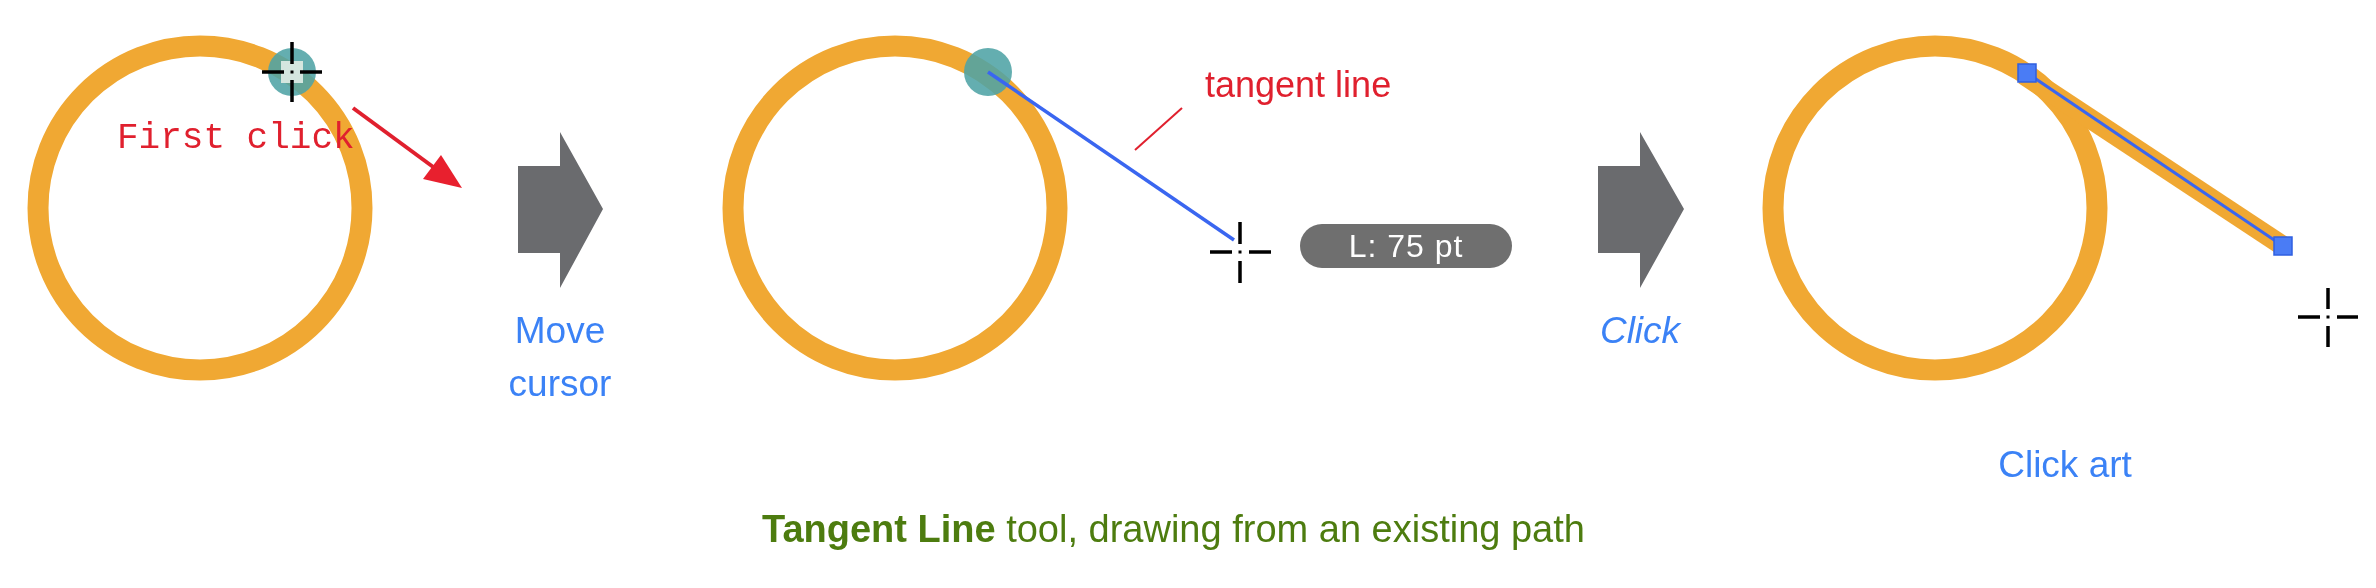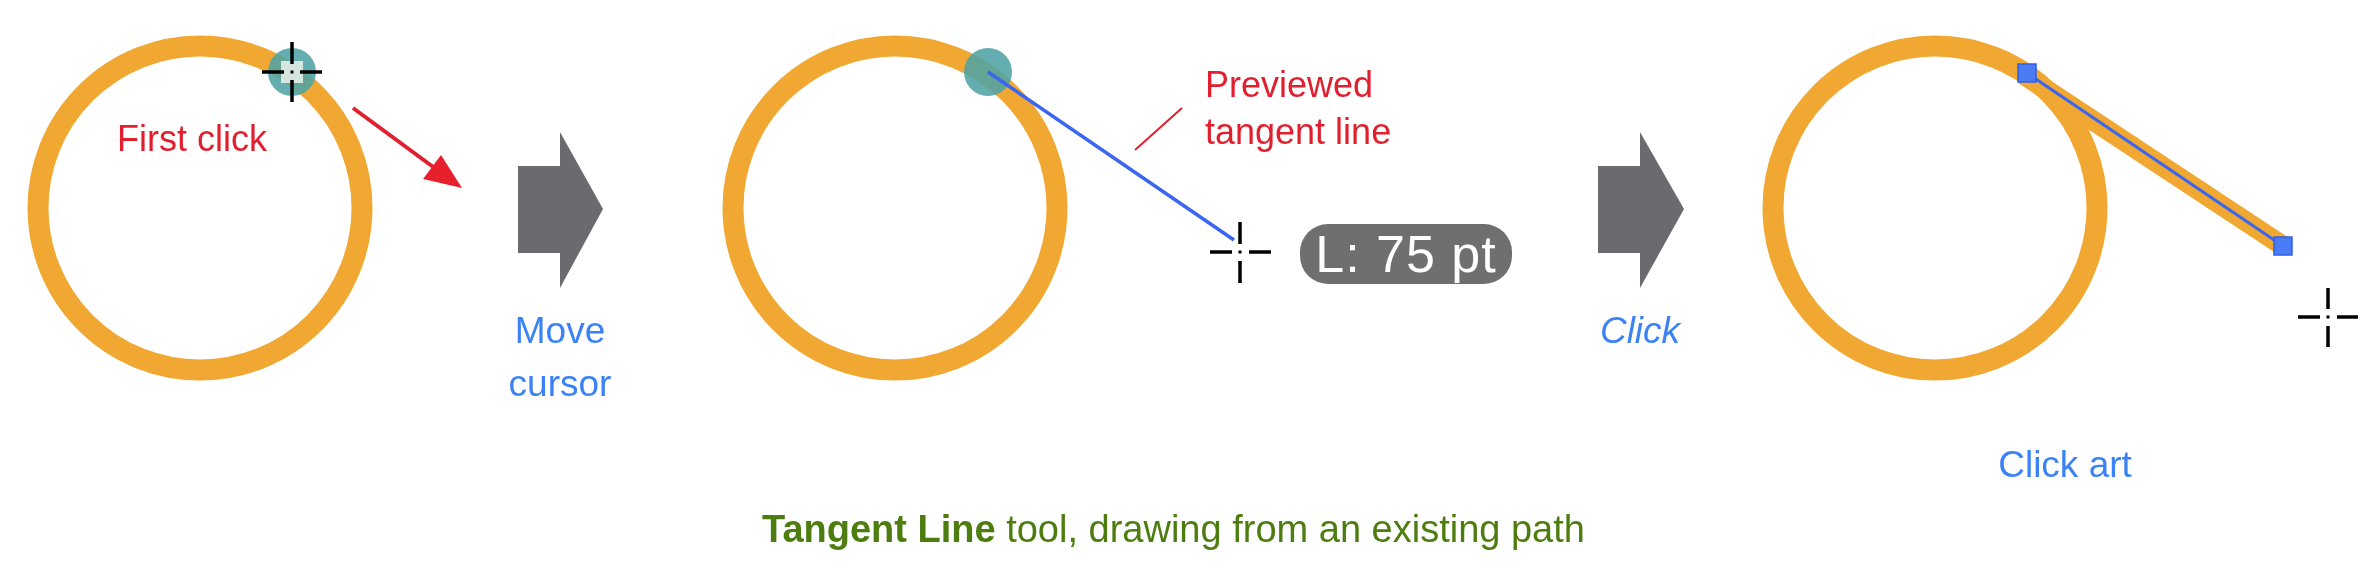--- a/index.html
+++ b/index.html
@@ -4,22 +4,22 @@
   <style>
     html, body { margin: 0; padding: 0; background: #ffffff; }
     body { width: 2376px; height: 588px; overflow: hidden; position: relative;
            font-family: "Liberation Sans", "DejaVu Sans", sans-serif; }
     #stage { position: absolute; left: 0; top: 0; width: 2376px; height: 588px; }
     .txt { position: absolute; white-space: nowrap; line-height: 1; }
     .red { color: #e0202e; font-size: 36px; }
     .label { color: #3b82f6; font-size: 37px; text-align: center; }
     .caption { color: #4d7c0f; font-size: 38px; }
     .caption b { font-weight: bold; }
-    .pill { position: absolute; left: 1300px; top: 224px; width: 212px; height: 60px;
-            border-radius: 28px; background: #6f6f6f; color: #ffffff; font-size: 52px;
+    .pill { position: absolute; left: 1300px; top: 224px; width: 212px; height: 44px;
+            border-radius: 28px; background: #6f6f6f; color: #ffffff; font-size: 32px;
             display: flex; align-items: center; justify-content: center; letter-spacing: 1px; }
   </style>
 </head>
 <body>
 
 <svg id="stage" width="2376" height="588" viewBox="0 0 2376 588" xmlns="http://www.w3.org/2000/svg">
   <defs>
     <marker id="redhead" markerWidth="10" markerHeight="10" refX="8" refY="5" orient="auto" markerUnits="userSpaceOnUse">
       <path d="M0,0 L0,0"></path>
     </marker>
@@ -69,29 +69,28 @@
     <g stroke="#000" stroke-width="3.5">
       <line x1="2328" y1="288" x2="2328" y2="309"></line>
       <line x1="2328" y1="326" x2="2328" y2="347"></line>
       <line x1="2298" y1="317" x2="2320" y2="317"></line>
       <line x1="2337" y1="317" x2="2358" y2="317"></line>
       <rect x="2326.5" y="315.5" width="3" height="3" fill="#000" stroke="none"></rect>
     </g>
   </g>
 </svg>
 
-<div class="txt red" style="left:117px; top:121px;">First click</div>
+<div class="txt red" style="left:117px; top:121px;font-family:Liberation Mono, monospace;">First click</div>
 
 <div class="txt label" style="left:500px; top:312px; width:120px;">
   <div>Move</div>
   <div style="margin-top:16px;">cursor</div>
 </div>
 
 <div class="txt red" style="left:1205px; top:61px; line-height:47px;">
-  <div>Previewed</div>
   <div>tangent line</div>
 </div>
 
 <div class="pill">
   <span>L: 75 pt</span>
 </div>
 
 <div class="txt label" style="left:1580px; top:312px; width:120px;font-style:italic;">Click</div>
 
 <div class="txt label" style="left:1975px; top:446px; width:180px;">Click art</div>

